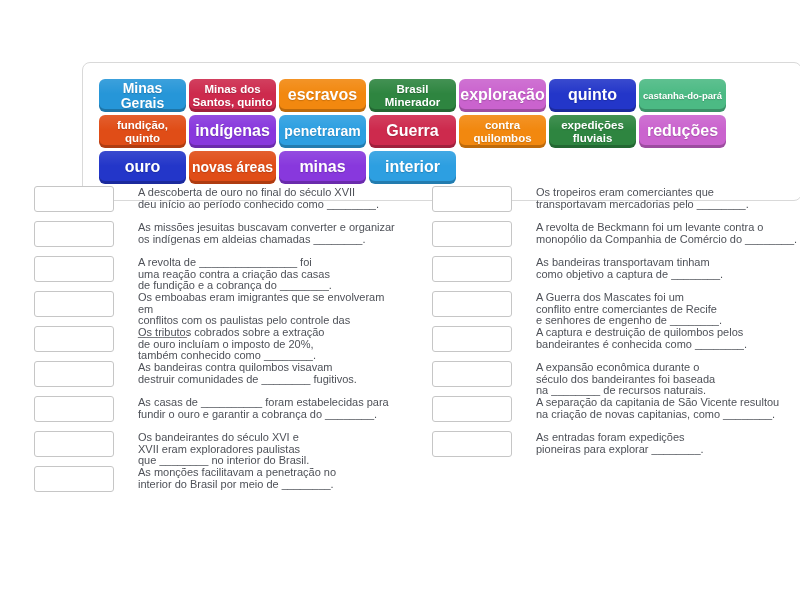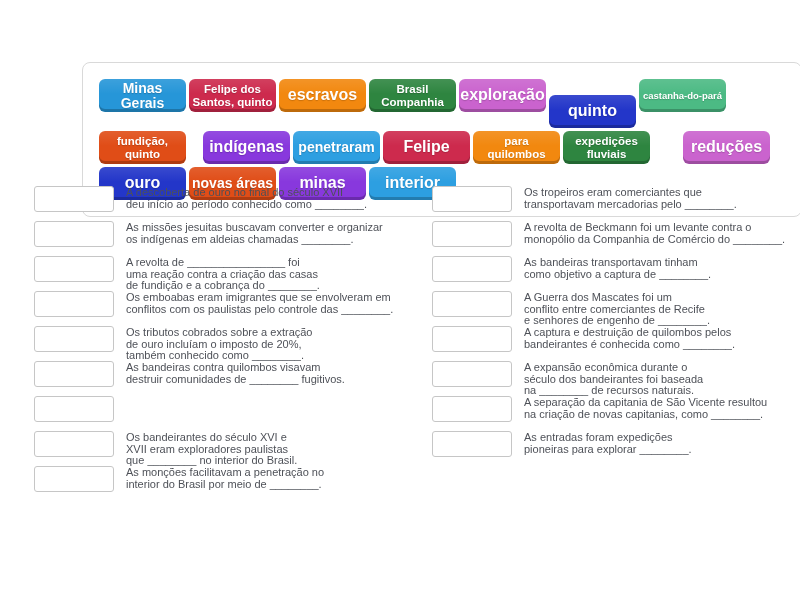--- a/index.html
+++ b/index.html
@@ -23,48 +23,48 @@
   }
   .tile.lg { font-size:16px; }
   .tile.md { font-size:14px; }
   .tile.sm { font-size:11.5px; line-height:13px; }
   .tile.xs { font-size:9.5px; }
 
   
   .match-column { position:absolute; top:186px; }
   .match-column.left  { left:34px;  width:366px; }
   .match-column.right { left:432px; width:380px; }
-  .item { display:flex; gap:12px; height:35px; align-items:flex-start; }
+  .item { display:flex; gap:24px; height:35px; align-items:flex-start; }
   .slot {
     flex:none; width:80px; height:26px; background:#ffffff;
     border:1px solid #c6c6c6; border-radius:3px;
   }
   .stmt {
     font-size:11px; line-height:11.5px; color:#4e5158;
     white-space:pre-line; padding-top:1px;
   }
 </style>
 </head>
 <body>
 
 <div class="word-bank">
     <div class="tile md" style="background-color: rgb(38, 150, 216);">Minas Gerais</div>
-    <div class="tile sm" style="background-color: rgb(205, 42, 77);">Felipe dos Santos, quinto</div>
+    <div class="tile sm" style="background-color: rgb(205, 42, 77);">Minas dos Santos, quinto</div>
     <div class="tile lg" style="background-color: rgb(242, 136, 15);">escravos</div>
-    <div class="tile sm" style="background-color: rgb(46, 133, 64);">Brasil Companhia</div>
+    <div class="tile sm" style="background-color: rgb(46, 133, 64);">Brasil Minerador</div>
     <div class="tile lg" style="background-color: rgb(202, 99, 206);">exploração</div>
-    <div class="tile lg" style="background-color: rgb(35, 54, 201); margin-top: 16px;">quinto</div>
+    <div class="tile lg" style="background-color: rgb(35, 54, 201);">quinto</div>
     <div class="tile xs" style="background-color: rgb(76, 186, 132);">castanha-do-pará</div>
     <div class="tile sm" style="background-color: rgb(224, 77, 23);">fundição, quinto</div>
-    <div class="tile lg" style="background-color: rgb(136, 56, 221); margin-left: 14px;">indígenas</div>
+    <div class="tile lg" style="background-color: rgb(136, 56, 221);">indígenas</div>
     <div class="tile md" style="background-color: rgb(45, 159, 225);">penetraram</div>
-    <div class="tile lg" style="background-color: rgb(205, 42, 77);">Felipe</div>
-    <div class="tile sm" style="background-color: rgb(242, 136, 15);">para quilombos</div>
+    <div class="tile lg" style="background-color: rgb(205, 42, 77);">Guerra</div>
+    <div class="tile sm" style="background-color: rgb(242, 136, 15);">contra quilombos</div>
     <div class="tile sm" style="background-color: rgb(46, 133, 64);">expedições fluviais</div>
-    <div class="tile lg" style="background-color: rgb(202, 99, 206); margin-left: 30px;">reduções</div>
+    <div class="tile lg" style="background-color: rgb(202, 99, 206);">reduções</div>
     <div class="tile lg" style="background-color: rgb(35, 54, 201);">ouro</div>
     <div class="tile md" style="background-color: rgb(224, 77, 23);">novas áreas</div>
     <div class="tile lg" style="background-color: rgb(136, 56, 221);">minas</div>
     <div class="tile lg" style="background-color: rgb(45, 159, 225);">interior</div>
   </div>
 <div class="match-column left">
     <div class="item">
       <div class="slot"></div>
       <div class="stmt">A descoberta de ouro no final do século XVII
 deu início ao período conhecido como ________.</div>
@@ -91,20 +91,22 @@
 de ouro incluíam o imposto de 20%,
 também conhecido como ________.</div>
     </div>
     <div class="item">
       <div class="slot"></div>
       <div class="stmt">As bandeiras contra quilombos visavam
 destruir comunidades de ________ fugitivos.</div>
     </div>
     <div class="item">
       <div class="slot"></div>
+      <div class="stmt">As casas de __________ foram estabelecidas para
+fundir o ouro e garantir a cobrança do ________.</div>
     </div>
     <div class="item">
       <div class="slot"></div>
       <div class="stmt">Os bandeirantes do século XVI e
 XVII eram exploradores paulistas
 que ________ no interior do Brasil.</div>
     </div>
     <div class="item">
       <div class="slot"></div>
       <div class="stmt">As monções facilitavam a penetração no

